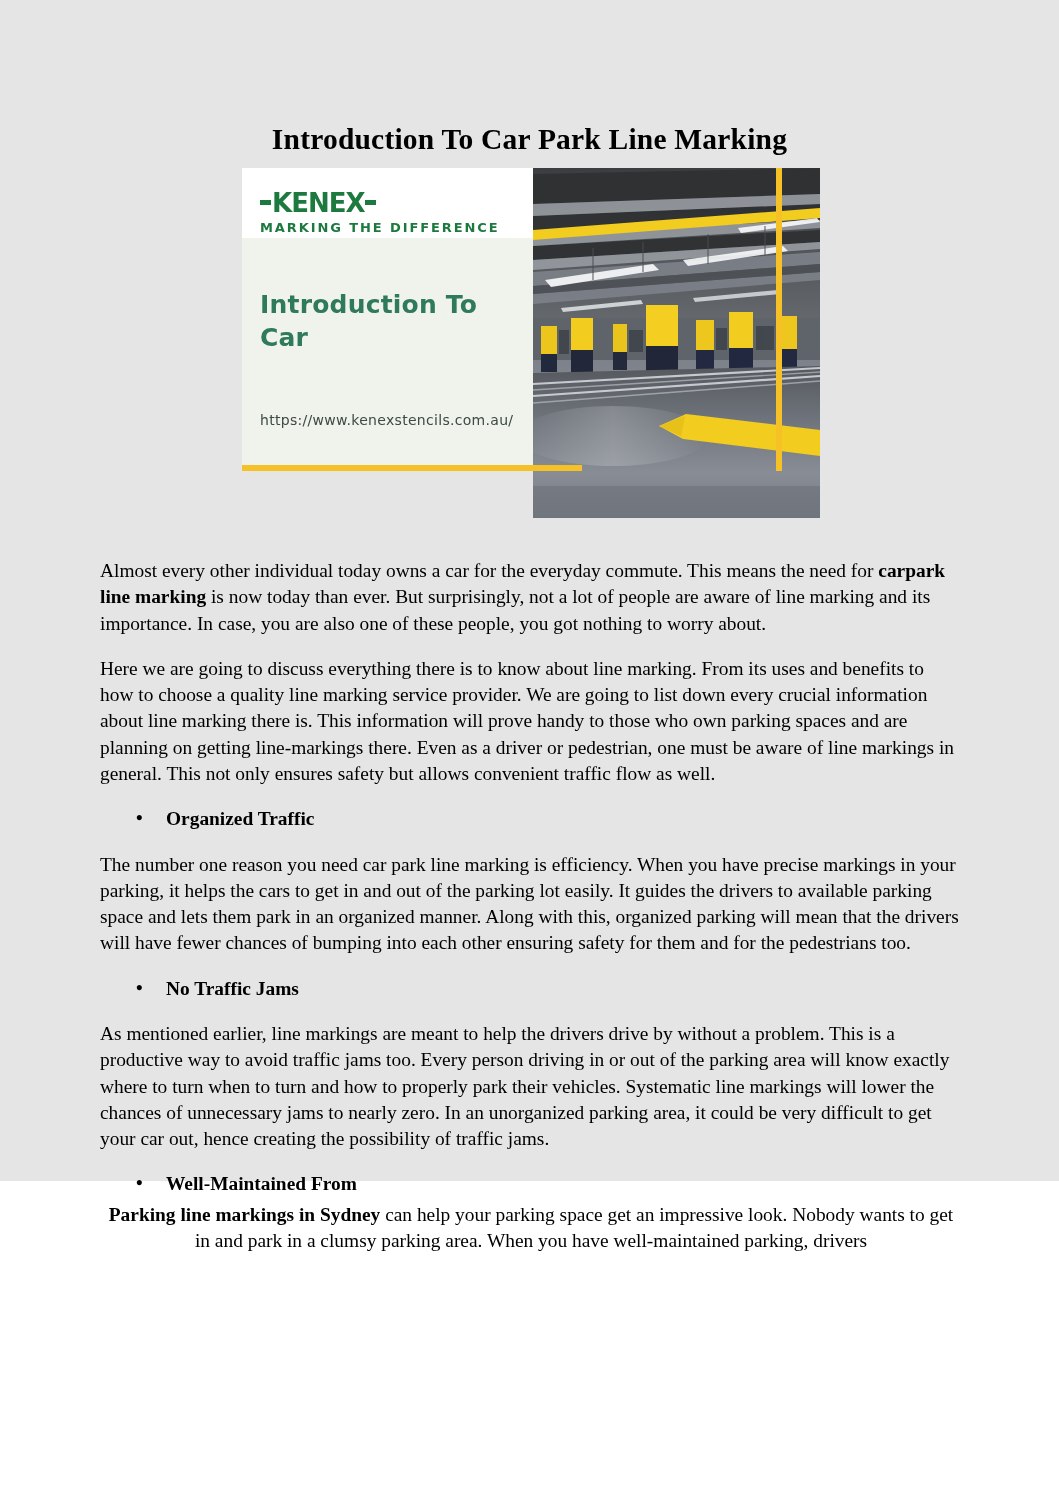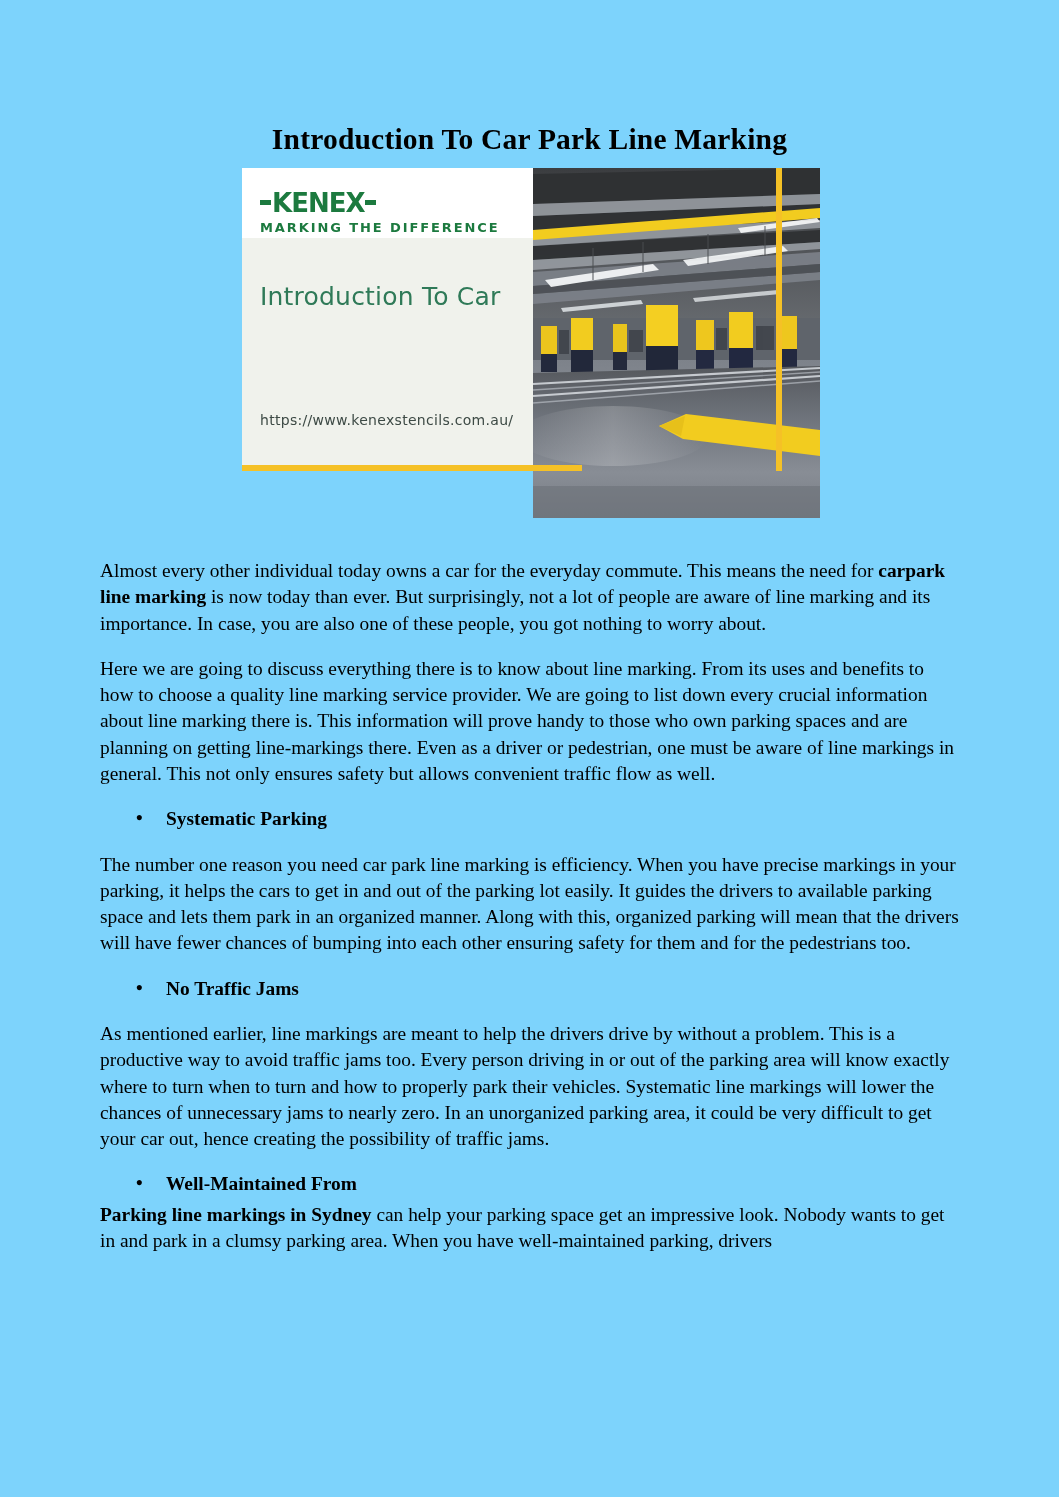--- a/index.html
+++ b/index.html
@@ -13,22 +13,22 @@
     height: 1497px;
     position: relative;
     font-family: "Liberation Serif", "DejaVu Serif", serif;
     color: #000000;
     overflow: hidden;
   }
 
   .page {
     position: relative;
     width: 1059px;
-    height: 1497px;
-    background: #7dd3fc;
+    height: 1181px;
+    background: #e5e5e5;
     box-sizing: border-box;
   }
 
   
   .doc-title {
     position: absolute;
     left: 0;
     right: 0;
     top: 103px;
     text-align: center;
@@ -111,24 +111,24 @@
     letter-spacing: 1.9px;
     color: #1c7a3f;
     font-weight: 600;
     white-space: nowrap;
   }
 
   
   .banner-head {
     position: absolute;
     left: 18px;
-    top: 112px;
+    top: 120px;
     width: 260px;
     font-family: "DejaVu Sans", sans-serif;
-    font-weight: 400;
+    font-weight: 700;
     font-size: 25px;
     line-height: 1.32;
     color: #2f7a58;
     letter-spacing: 0.2px;
   }
   .banner-url {
     position: absolute;
     left: 18px;
     top: 244px;
     font-family: "DejaVu Sans", sans-serif;
@@ -179,20 +179,21 @@
     width: 862px;
     font-size: 19.4px;
     line-height: 1.355;
     text-align: left;
   }
   .content p {
     margin: 0 0 19px 0;
   }
   .content p.tight {
     margin: 0 0 18px 0;
+    text-align: center;
   }
   .content b { font-weight: bold; }
 
   ul.bullets {
     margin: 0 0 19px 0;
     padding: 0 0 0 66px;
     list-style: none;
   }
   ul.bullets li {
     position: relative;
@@ -355,21 +356,21 @@
   </div>
 
   <div class="content">
 
     <p><span>Almost every other individual today owns a car for the everyday commute. This means the need for </span><b>carpark line marking</b><span> is now today than ever. But surprisingly, not a lot of people are aware of line marking and its importance. In case, you are also one of these people, you got nothing to worry about.</span></p>
 
     <p>Here we are going to discuss everything there is to know about line marking. From its uses and benefits to how to choose a quality line marking service provider. We are going to list down every crucial information about line marking there is. This information will prove handy to those who own parking spaces and are planning on getting line-markings there. Even as a driver or pedestrian, one must be aware of line markings in general. This not only ensures safety but allows convenient traffic flow as well.</p>
 
 
     <ul class="bullets">
-      <li>Systematic Parking</li>
+      <li>Organized Traffic</li>
     </ul>
 
     <p>The number one reason you need car park line marking is efficiency. When you have precise markings in your parking, it helps the cars to get in and out of the parking lot easily. It guides the drivers to available parking space and lets them park in an organized manner. Along with this, organized parking will mean that the drivers will have fewer chances of bumping into each other ensuring safety for them and for the pedestrians too.</p>
 
     <ul class="bullets">
       <li>No Traffic Jams</li>
     </ul>
 
     <p>As mentioned earlier, line markings are meant to help the drivers drive by without a problem. This is a productive way to avoid traffic jams too. Every person driving in or out of the parking area will know exactly where to turn when to turn and how to properly park their vehicles. Systematic line markings will lower the chances of unnecessary jams to nearly zero. In an unorganized parking area, it could be very difficult to get your car out, hence creating the possibility of traffic jams.</p>
 

